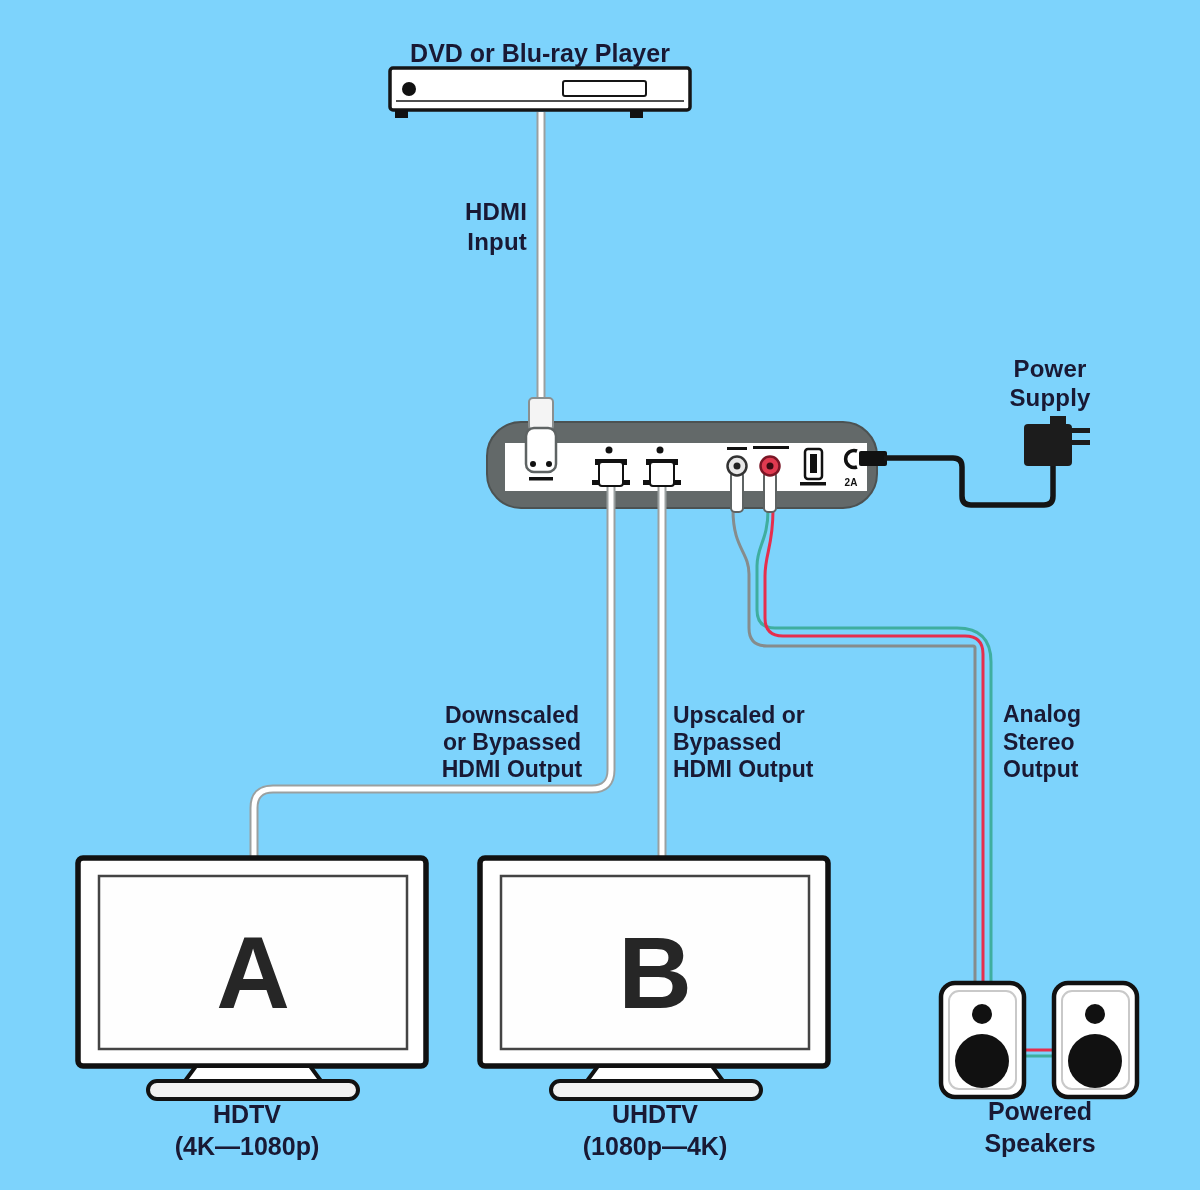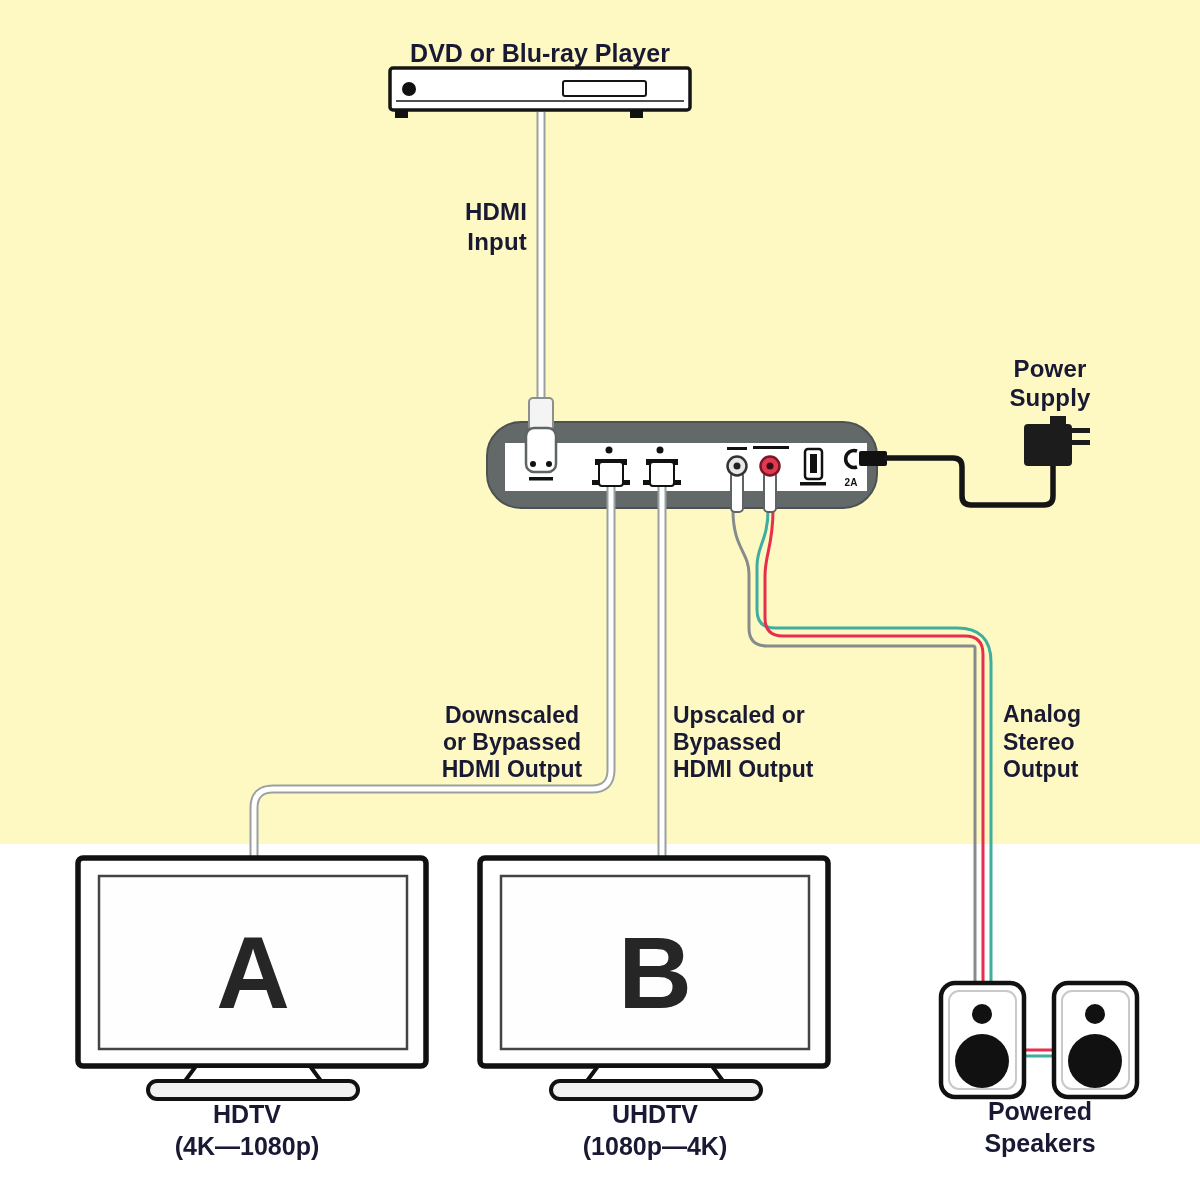--- a/index.html
+++ b/index.html
@@ -7,22 +7,22 @@
     padding: 0;
     background: #ffffff;
     width: 1200px;
     height: 1200px;
     overflow: hidden;
     font-family: "Liberation Sans", sans-serif;
   }
   .stage {
     position: relative;
     width: 1200px;
-    height: 844px;
-    background: #fef9c3;
+    height: 1190px;
+    background: #7dd3fc;
   }
   svg { display: block; }
   text {
     font-family: "Liberation Sans", sans-serif;
     fill: #191934;
     font-weight: bold;
   }
   .lbl   { font-size: 24px; letter-spacing: 0.2px; }
   .lbl-s { font-size: 23px; }
   .title { font-size: 25px; }

